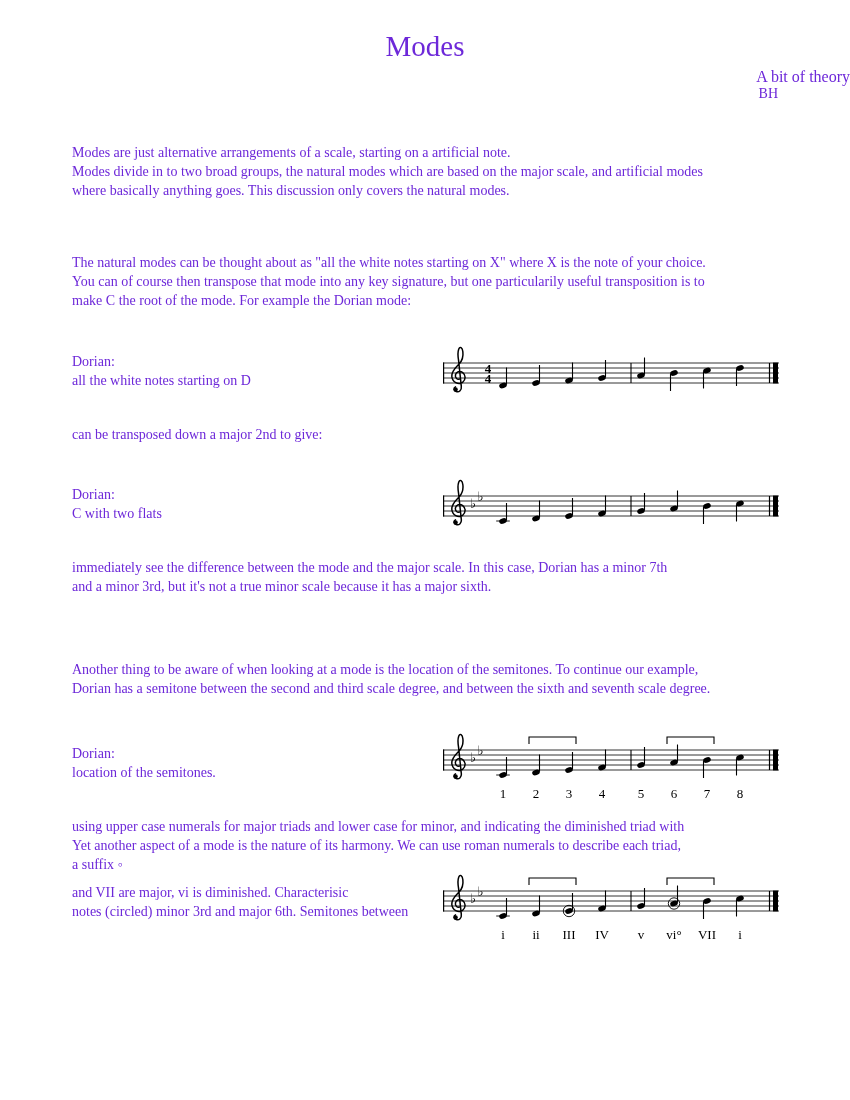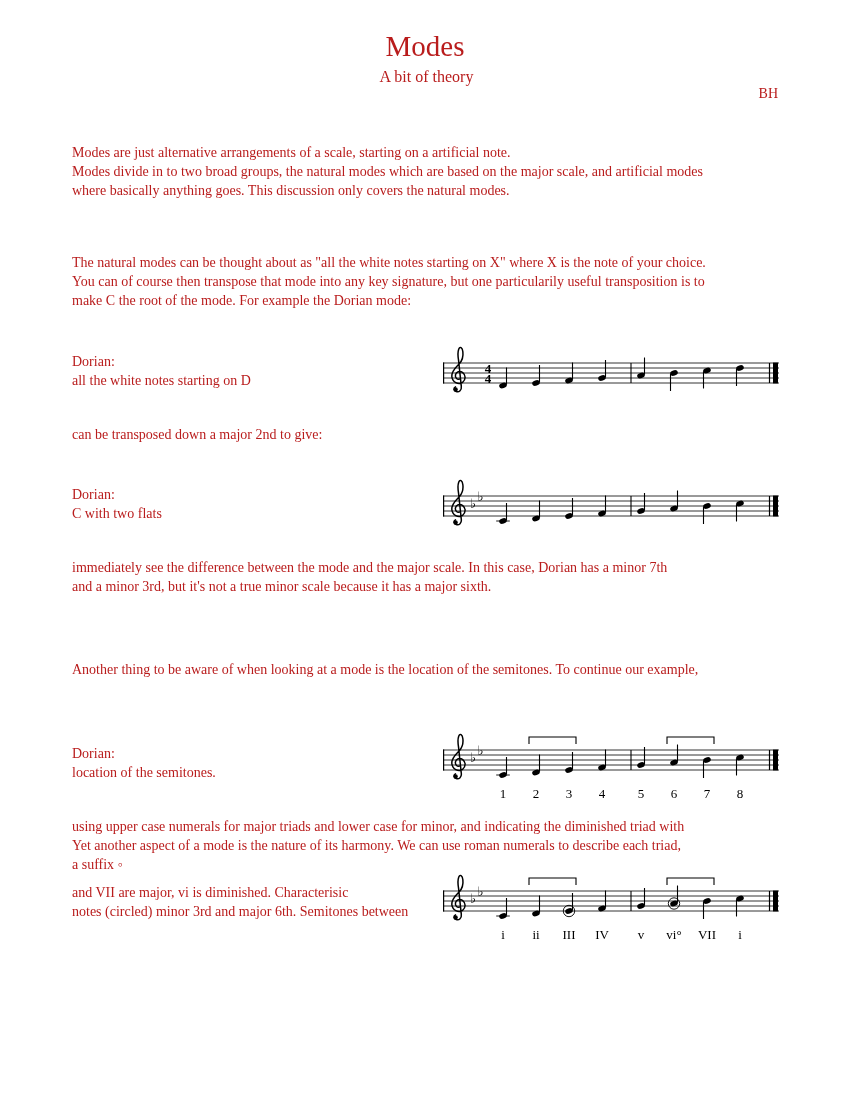--- a/index.html
+++ b/index.html
@@ -1,20 +1,20 @@
 <!DOCTYPE html>
 <html><head>
 <meta charset="utf-8">
 <style>
   html,body{margin:0;padding:0;background:#fff;}
   .page{position:relative;width:850px;height:1100px;background:#ffffff;
-        font-family:"Liberation Serif","DejaVu Serif",serif;color:#b91c1c;overflow:hidden;}
+        font-family:"Liberation Serif","DejaVu Serif",serif;color:#6d28d9;overflow:hidden;}
   .abs{position:absolute;}
   .title{font-size:29px;left:0;right:0;text-align:center;}
-  .subtitle{font-size:16px;left:3px;right:0;text-align:center;}
+  .subtitle{font-size:16px;left:3px;right:0;text-align:right;}
   .author{font-size:14px;}
   .para,.caption{font-size:14px;line-height:19px;left:72px;}
   .line{white-space:nowrap;}
   .b{font-weight:bold;}
   .staffbox{left:443px;width:336px;height:100px;}
   svg text{font-family:"Liberation Serif","DejaVu Serif",serif;}
 </style>
 </head>
 <body>
 
@@ -157,20 +157,21 @@
         <rect x="330" y="-0.4" width="5" height="20.8" fill="#000"></rect>
       </svg></div>
 
   <div class="abs para" style="top:558px">
     <div class="line">immediately see the difference between the mode and the major scale. In this case, Dorian has a minor 7th</div>
     <div class="line">and a minor 3rd, but it's not a true minor scale because it has a major sixth.</div>
   </div>
 
   <div class="abs para" style="top:660px">
     <div class="line">Another thing to be aware of when looking at a mode is the location of the semitones. To continue our example,</div>
+    <div class="line">Dorian has a semitone between the second and third scale degree, and between the sixth and seventh scale degree.</div>
   </div>
 
   <div class="abs caption" style="top:744px">
     <div class="line">Dorian:</div>
     <div class="line">location of the semitones.</div>
   </div>
   <div class="abs staffbox" style="top:718px"><svg viewBox="0 -32 336 100" width="336" height="100">
         <g stroke="#000" stroke-width="0.8">
           <line x1="0" y1="0" x2="336" y2="0"></line>
           <line x1="0" y1="5" x2="336" y2="5"></line>

